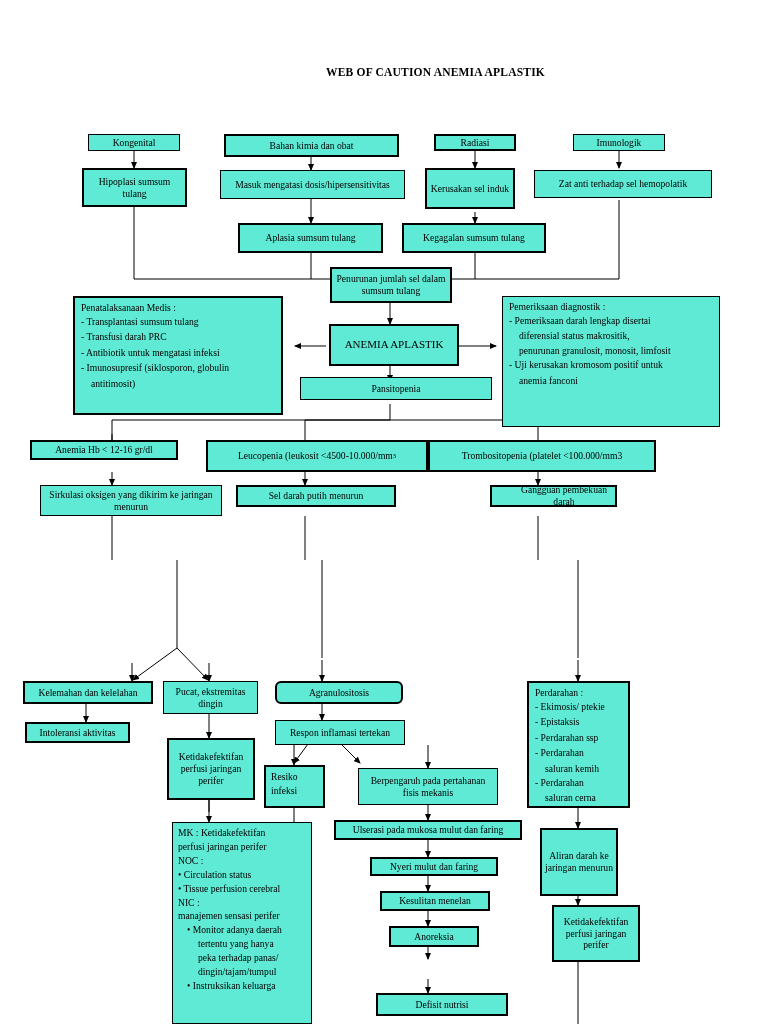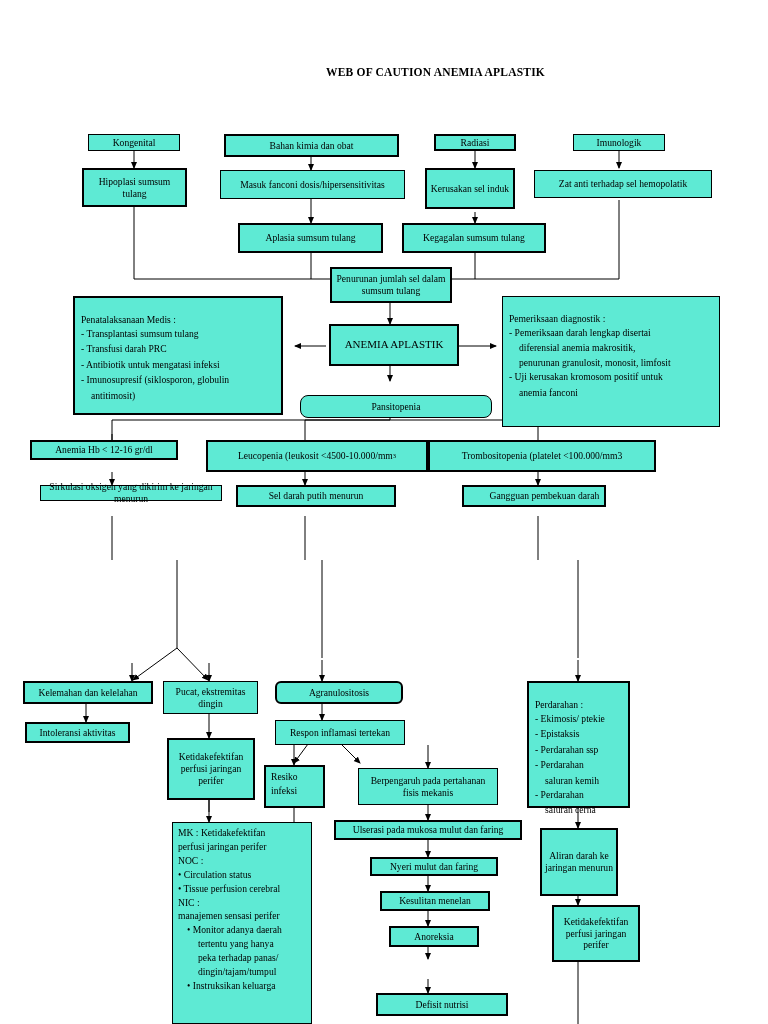--- a/index.html
+++ b/index.html
@@ -7,21 +7,21 @@
        font-family:"Liberation Serif","DejaVu Serif",serif;color:#000;}
   #canvas{position:absolute;left:0;top:0;width:768px;height:1024px;}
   svg.links{position:absolute;left:0;top:0;width:768px;height:1024px;pointer-events:none;}
   .title{position:absolute;font-weight:bold;font-size:11.5px;letter-spacing:.2px;
          white-space:nowrap;}
   .box{position:absolute;box-sizing:border-box;background:#5eead4;border:1px solid #000;
        display:flex;align-items:center;justify-content:center;text-align:center;
        font-size:9.6px;line-height:1.25;padding:2px 3px;}
   .box.b2{border-width:2px;}
   .box.b3{border-width:2.6px;}
-  .box.list{display:block;text-align:left;padding:16px 6px;}
+  .box.list{display:block;text-align:left;padding:4px 6px;}
   .box.tl{align-items:flex-start;text-align:left;justify-content:flex-start;}
   .hdr{display:block;margin-bottom:1px;}
   .li{display:block;padding-left:10px;text-indent:-10px;margin-bottom:1px;line-height:1.5;}
   .li2{display:block;padding-left:10px;line-height:1.5;}
   .plain{display:block;line-height:1.45;}
   .bul{display:block;padding-left:8px;text-indent:-8px;line-height:1.45;}
   .bul2{display:block;padding-left:20px;text-indent:-11px;line-height:1.45;}
   .cont{display:block;padding-left:20px;line-height:1.45;}
   sup{font-size:6.5px;vertical-align:super;}
 </style>
@@ -95,60 +95,60 @@
   </svg>
 
   <div class="title" style="left:320px;top:66px;margin-left:6px;">WEB OF CAUTION ANEMIA APLASTIK</div>
 
   <div class="box" style="left:88px;top:134px;width:92px;height:17px;">Kongenital</div>
   <div class="box b2" style="left:224px;top:134px;width:175px;height:23px;">Bahan kimia dan obat</div>
   <div class="box b2" style="left:434px;top:134px;width:82px;height:17px;">Radiasi</div>
   <div class="box" style="left:573px;top:134px;width:92px;height:17px;">Imunologik</div>
 
   <div class="box b2" style="left:82px;top:168px;width:105px;height:39px;">Hipoplasi sumsum tulang</div>
-  <div class="box" style="left:220px;top:170px;width:185px;height:29px;">Masuk fanconi  dosis/hipersensitivitas</div>
+  <div class="box" style="left:220px;top:170px;width:185px;height:29px;">Masuk mengatasi  dosis/hipersensitivitas</div>
   <div class="box" style="left:534px;top:170px;width:178px;height:28px;">Zat anti terhadap sel hemopolatik</div>
   <div class="box b3" style="left:425px;top:168px;width:90px;height:41px;">Kerusakan sel induk</div>
 
   <div class="box b2" style="left:238px;top:223px;width:145px;height:30px;">Aplasia sumsum tulang</div>
   <div class="box b2" style="left:402px;top:223px;width:144px;height:30px;">Kegagalan sumsum tulang</div>
 
   <div class="box b2" style="left:330px;top:267px;width:122px;height:36px;">Penurunan jumlah sel dalam sumsum tulang</div>
 
   <div class="box b2" style="left:329px;top:324px;width:130px;height:42px;font-size:11px;">ANEMIA APLASTIK</div>
-  <div class="box" style="left:300px;top:395px;width:192px;height:23px;border-radius:8px;">Pansitopenia</div>
+  <div class="box" style="left:300px;top:377px;width:192px;height:23px;">Pansitopenia</div>
 
   <div class="box list b2" style="left:73px;top:296px;width:210px;height:119px;">
     <span class="hdr">Penatalaksanaan Medis :</span>
     <span class="li">-  Transplantasi sumsum tulang</span>
     <span class="li">-  Transfusi darah PRC</span>
     <span class="li">-  Antibiotik untuk mengatasi infeksi</span>
     <span class="li">-  Imunosupresif (siklosporon, globulin</span>
     <span class="li2">antitimosit)</span>
   </div>
 
   <div class="box list" style="left:502px;top:296px;width:218px;height:131px;">
     <span class="hdr">Pemeriksaan diagnostik :</span>
     <span class="li">-  Pemeriksaan darah lengkap disertai</span>
-    <span class="li2">diferensial anemia makrositik,</span>
+    <span class="li2">diferensial status makrositik,</span>
     <span class="li2">penurunan granulosit, monosit, limfosit</span>
     <span class="li">-  Uji kerusakan kromosom positif untuk</span>
     <span class="li2">anemia fanconi</span>
   </div>
 
   <div class="box b2" style="left:30px;top:440px;width:148px;height:20px;">Anemia Hb &lt; 12-16 gr/dl</div>
   <div class="box b2" style="left:206px;top:440px;width:222px;height:32px;">
     <span>Leucopenia (leukosit &lt;4500-10.000/mm</span>
       <sup>3</sup>
   </div>
   <div class="box b2" style="left:428px;top:440px;width:228px;height:32px;">Trombositopenia (platelet &lt;100.000/mm3</div>
 
-  <div class="box" style="left:40px;top:485px;width:182px;height:16px;">Sirkulasi oksigen yang dikirim ke jaringan menurun</div>
+  <div class="box" style="left:40px;top:485px;width:182px;height:31px;">Sirkulasi oksigen yang dikirim ke jaringan menurun</div>
   <div class="box b2" style="left:236px;top:485px;width:160px;height:22px;">Sel darah putih menurun</div>
-  <div class="box b2" style="left:462px;top:485px;width:144px;height:22px;padding-left:24px;">Gangguan pembekuan darah</div>
+  <div class="box b2" style="left:490px;top:485px;width:127px;height:22px;padding-left:24px;">Gangguan pembekuan darah</div>
 
   <div class="box b2" style="left:23px;top:681px;width:130px;height:23px;">Kelemahan dan kelelahan</div>
   <div class="box b3" style="left:25px;top:722px;width:105px;height:21px;">Intoleransi aktivitas</div>
 
   <div class="box" style="left:163px;top:681px;width:95px;height:33px;">Pucat, ekstremitas dingin</div>
   <div class="box b3" style="left:167px;top:738px;width:88px;height:62px;">Ketidakefektifan perfusi jaringan perifer</div>
 
   <div class="box b2" style="left:275px;top:681px;width:128px;height:23px;border-radius:6px;">Agranulositosis</div>
   <div class="box" style="left:275px;top:720px;width:130px;height:25px;">Respon inflamasi tertekan</div>
 

